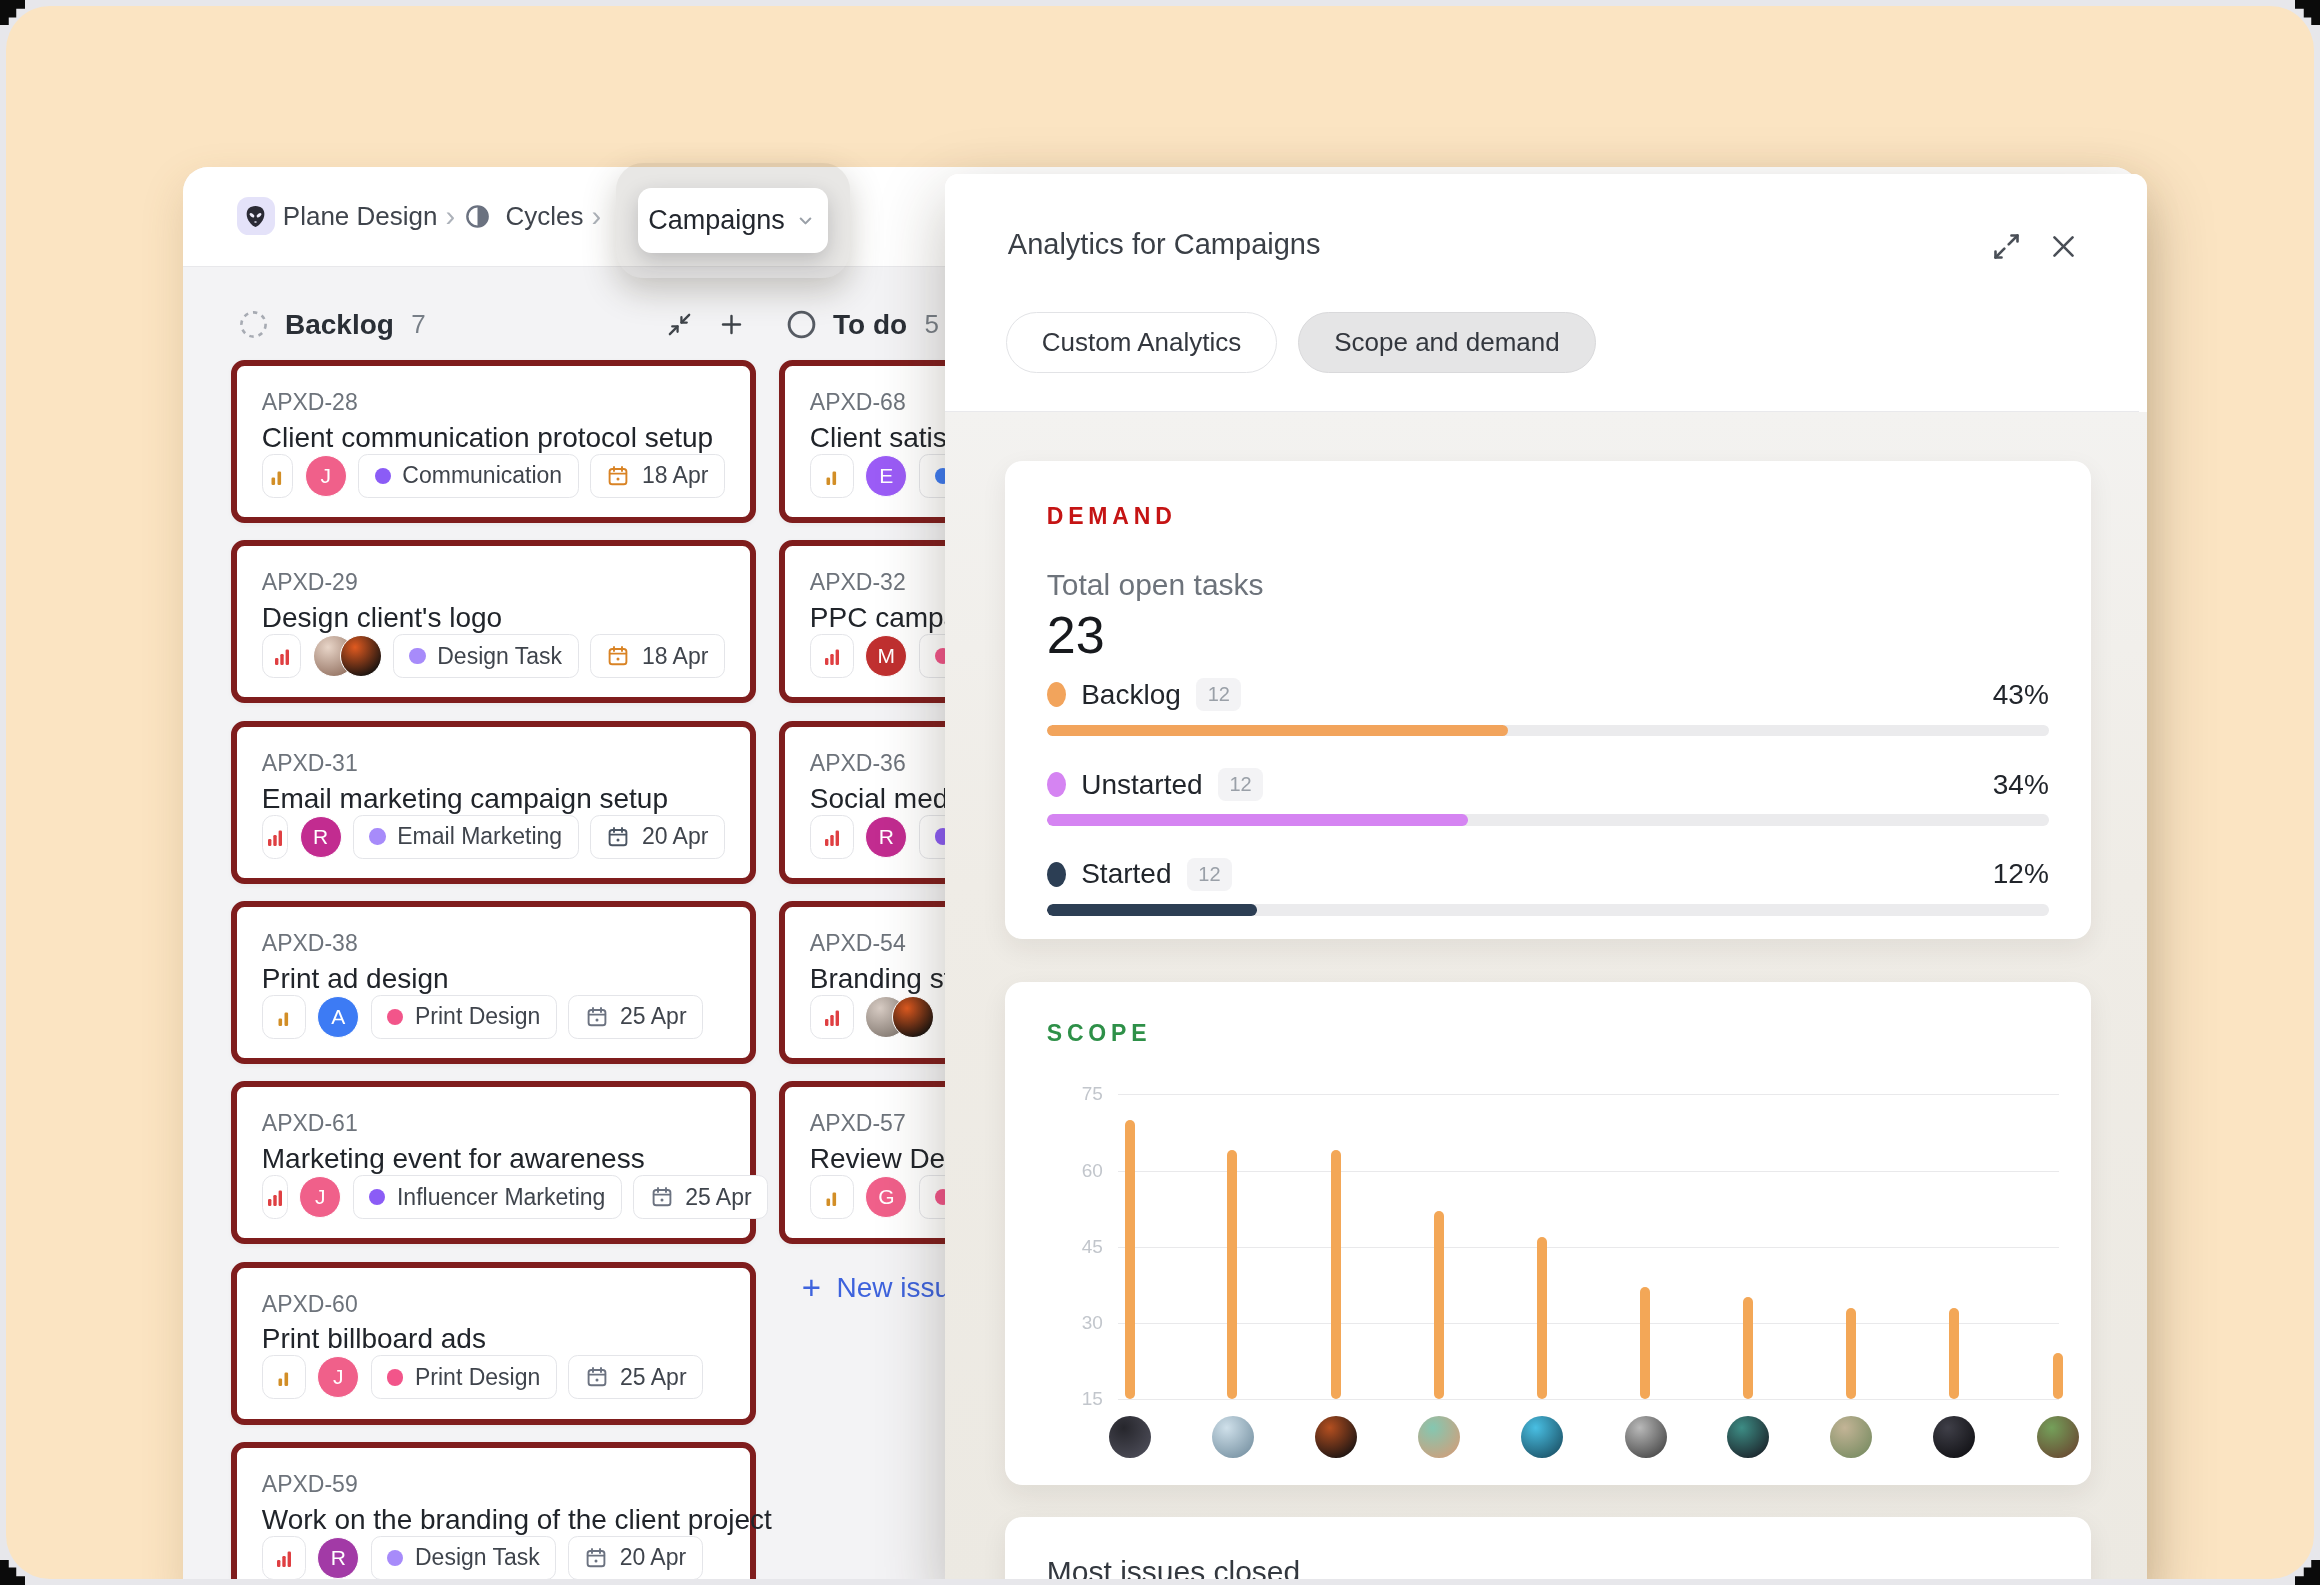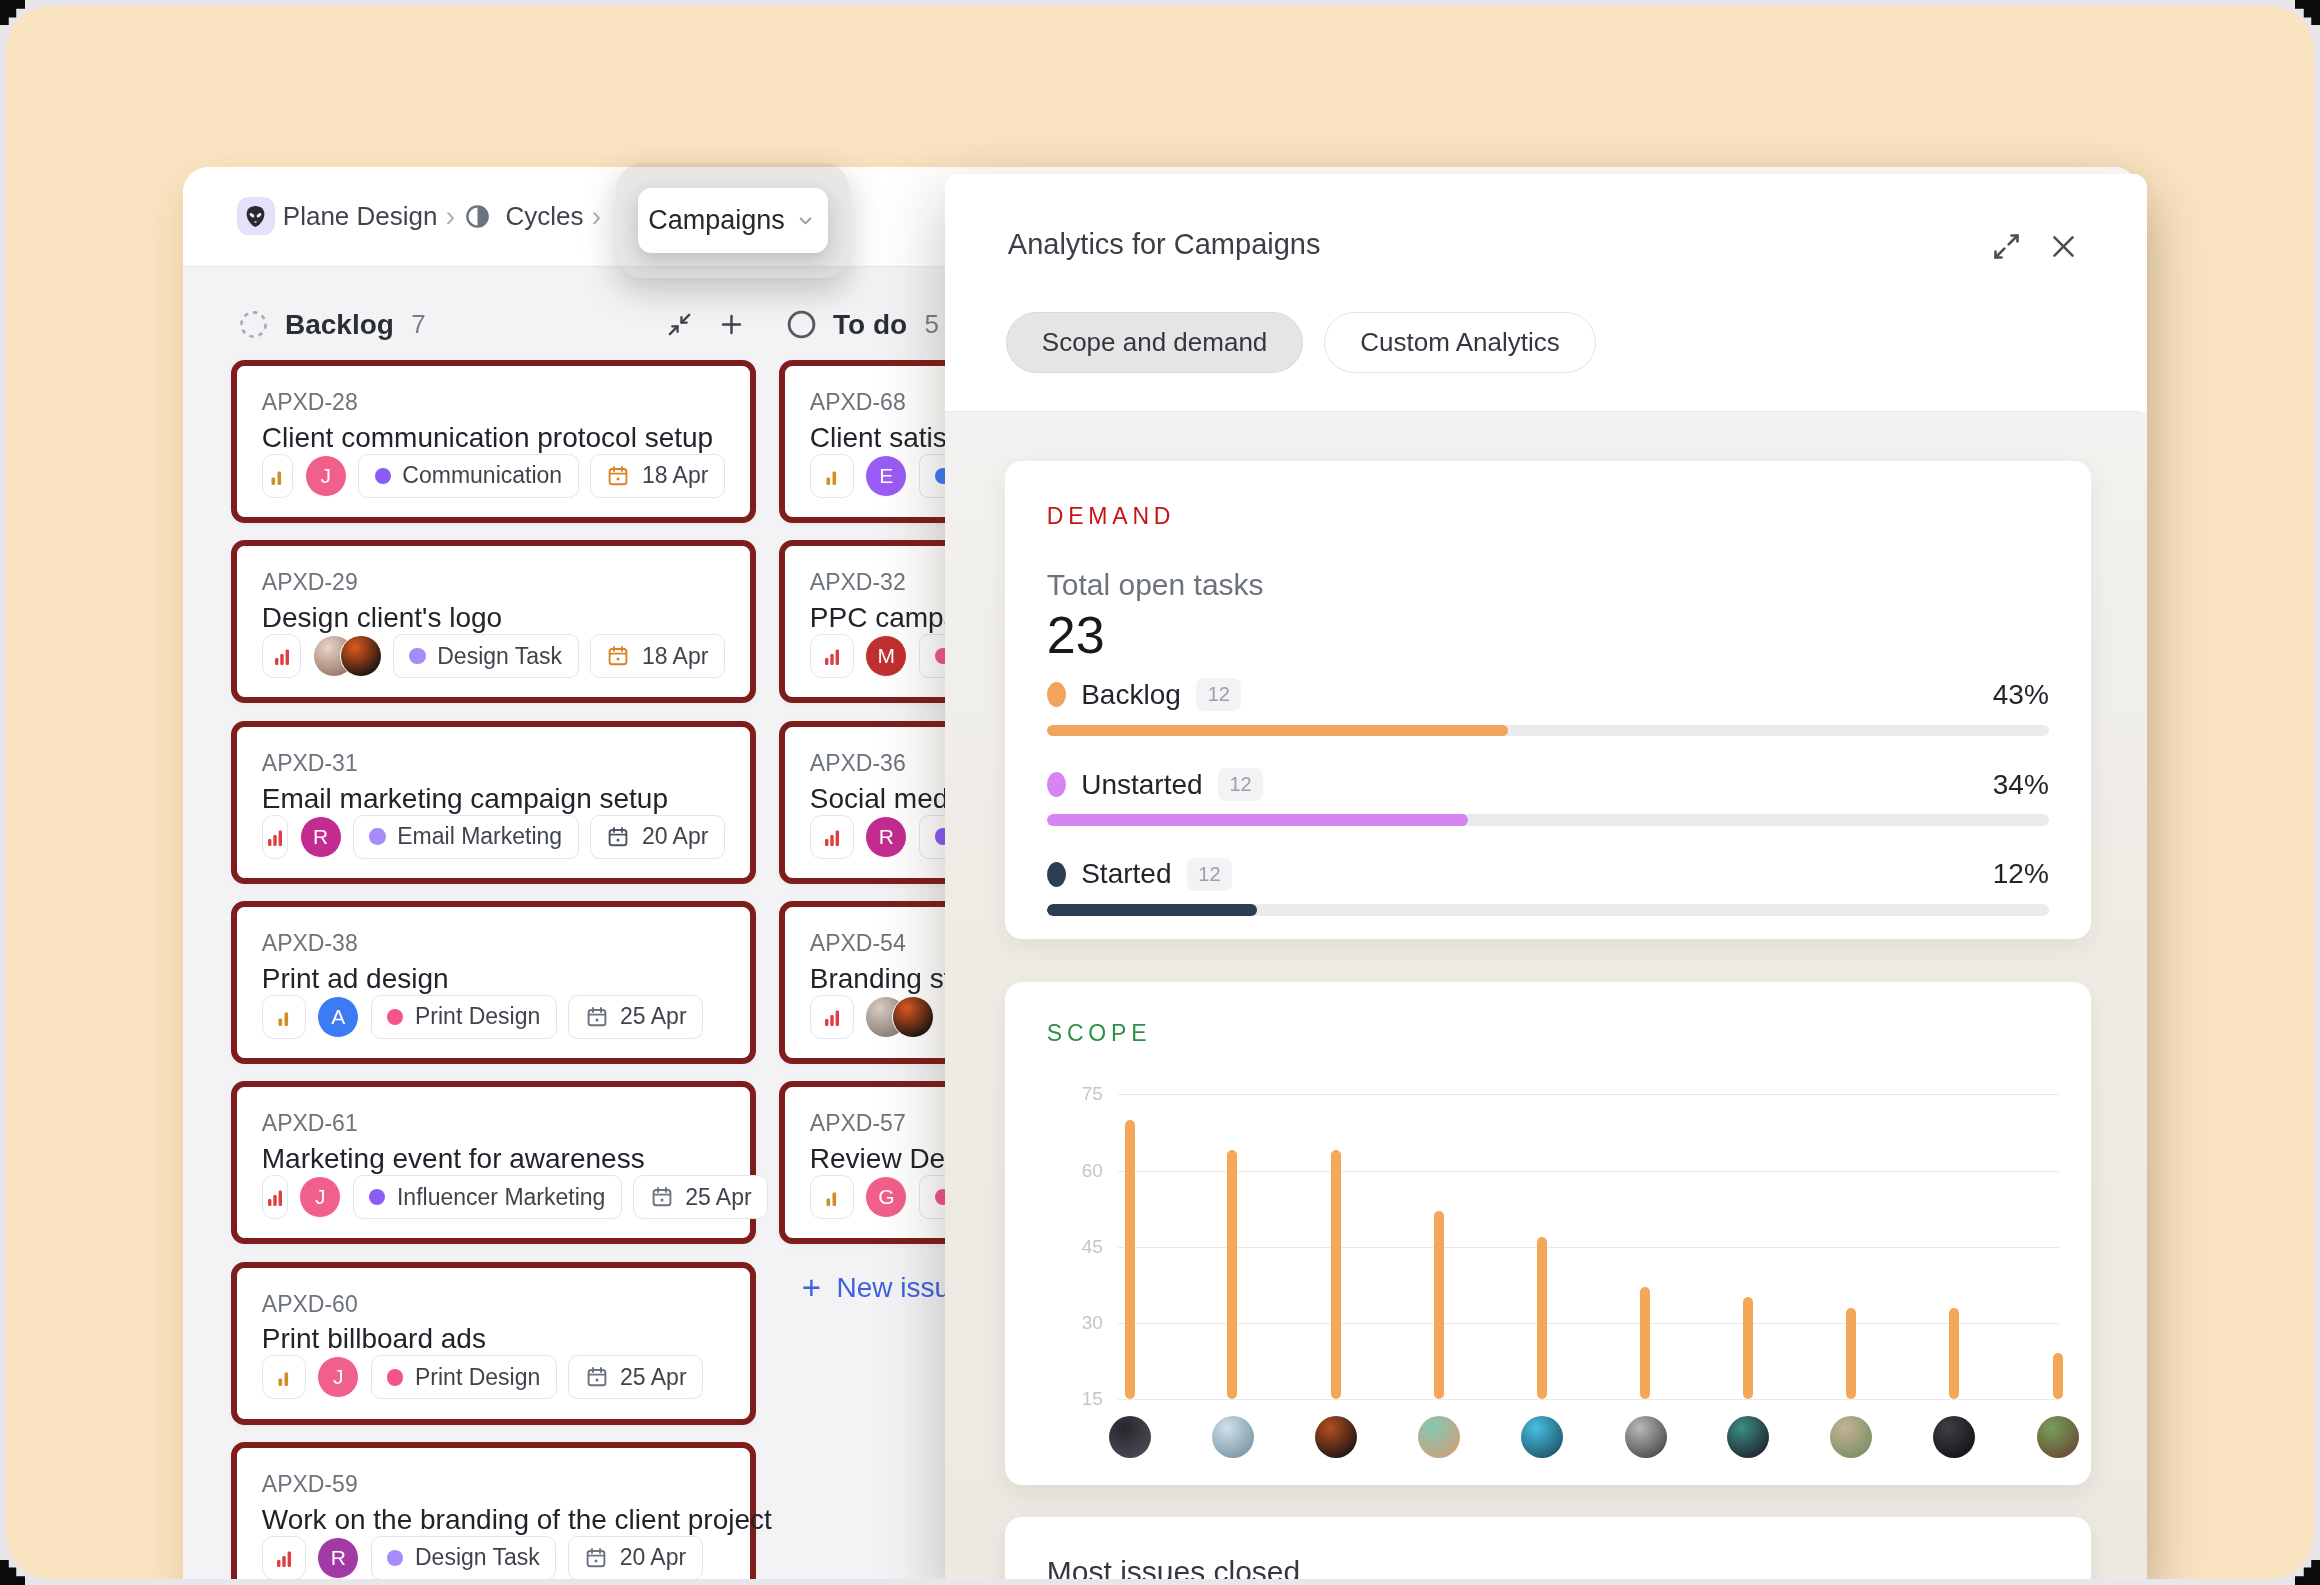--- a/index.html
+++ b/index.html
@@ -71,21 +71,21 @@
   .tab.inactive { background:#fff; border:1px solid #E2E3E6; }
 
   .panel-body { position:absolute; left:0; top:238px; right:0; bottom:0;
     background:linear-gradient(180deg,#F3F2F0 0%,#EFECE6 40%,#ECE9E2 100%); }
   .p-card { position:absolute; left:60px; width:1086px; background:#fff; border-radius:17.3px;
     box-shadow:0 9.6px 27px rgba(40,35,20,.07); }
   .p-card.demand { top:49px; height:478px; padding:42px; }
   .p-card.scope { top:570px; height:503px; padding:38px 42px; }
   .p-card.closed { top:1105px; height:250px; padding:38px 42px; }
 
-  .sec-label { font-size:23px; font-weight:normal; letter-spacing:4.8px; }
+  .sec-label { font-size:23px; font-weight:bold; letter-spacing:4.8px; }
   .demand .sec-label { color:#C51414; }
   .scope .sec-label { color:#2E9048; }
   .demand-sub { margin-top:38px; font-size:30px; color:#6D737B; }
   .demand-total { margin-top:3px; font-size:52px; font-weight:500; color:#17191D; }
   .d-rows { margin-top:13.4px; }
   .d-row { margin-bottom:32px; }
   .d-head { display:flex; align-items:center; height:33px; gap:15.4px; }
   .d-dot { width:19px; height:25px; border-radius:50%; }
   .d-name { font-size:28px; color:#21252B; }
   .d-badge { background:#F3F3F5; color:#9AA0A8; border-radius:7.7px; font-size:20px; padding:4.8px 11.5px; }
@@ -516,22 +516,22 @@
               <polyline points="4,15.6 4,20 8.4,20"></polyline>
           </svg>
         </div>
         <div class="icon-btn icon-close">
           <svg width="31" height="31" viewBox="0 0 24 24" stroke="#4A4F57" stroke-width="2" stroke-linecap="round">
             <line x1="5" y1="5" x2="19" y2="19"></line>
               <line x1="19" y1="5" x2="5" y2="19"></line>
           </svg>
         </div>
         <div class="tabs" id="tabs">
+            <div class="tab inactive">Custom Analytics</div>
             <div class="tab active">Scope and demand</div>
-            <div class="tab inactive">Custom Analytics</div>
           </div>
       </div>
 
       <div class="panel-body">
         <div class="p-card demand">
           <div class="sec-label">DEMAND</div>
           <div class="demand-sub">Total open tasks</div>
           <div class="demand-total">23</div>
           <div class="d-rows" id="demandRows">
               <div class="d-row">

